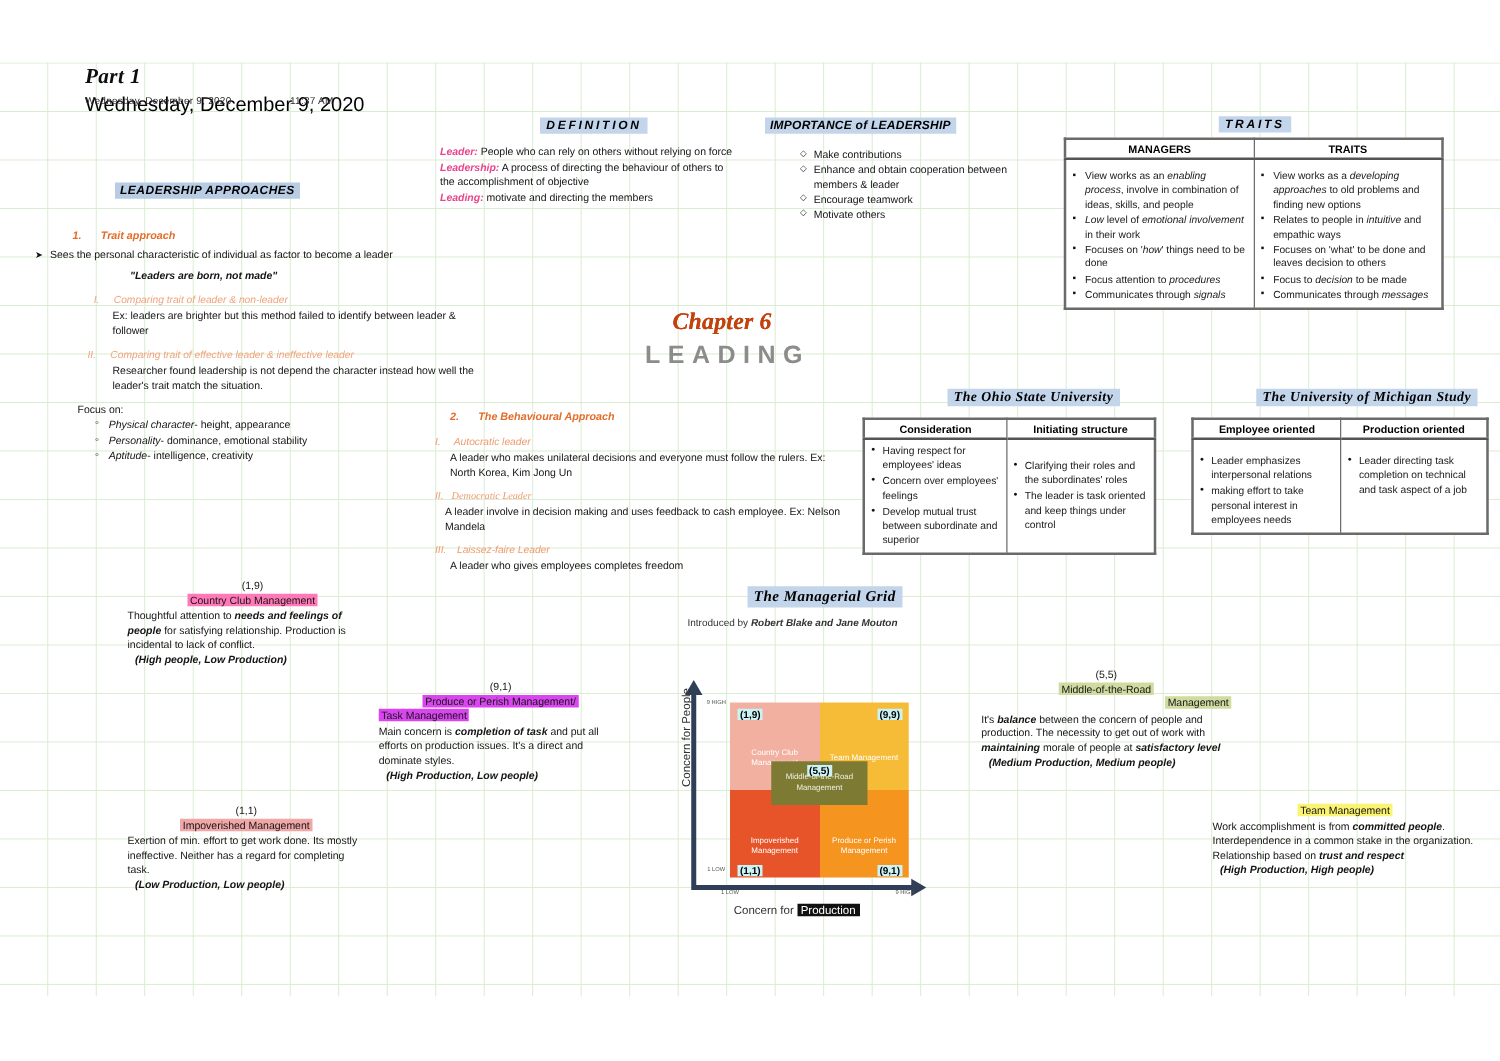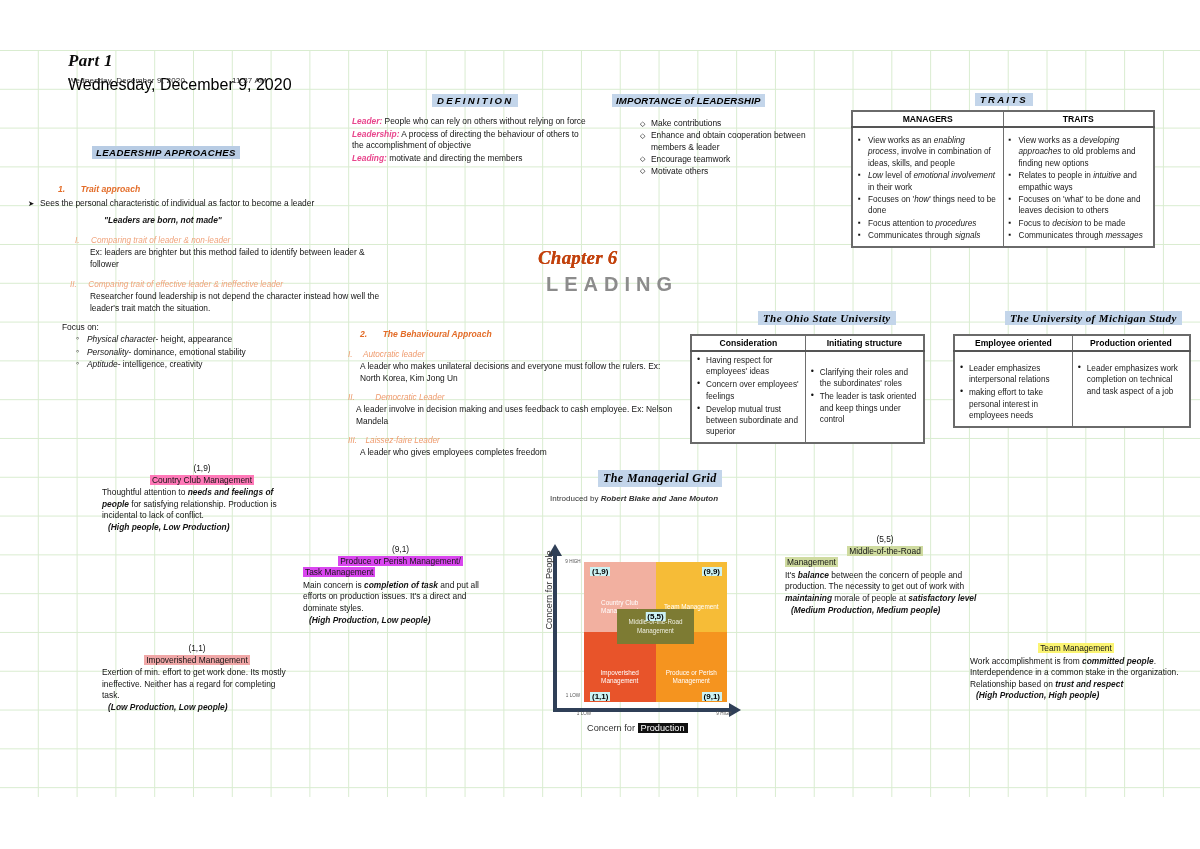--- a/index.html
+++ b/index.html
@@ -202,21 +202,21 @@
       <span class="orange" style="font-size:8.6px;">2.</span>
       <span class="orange" style="font-size:8.6px;margin-left:11px;">The Behavioural Approach</span>
     </div>
     <div style="margin-top:2px;">
       <span class="orange-md" style="font-size:8.2px;">I.</span>
       <span class="orange-md" style="font-size:8.2px;margin-left:6px;">Autocratic leader</span>
     </div>
     <div class="txt" style="margin-left:12px;width:310px;">A leader who makes unilateral decisions and everyone must follow the rulers. Ex: North Korea, Kim Jong Un</div>
     <div style="margin-top:2px;">
       <span class="orange-md" style="font-size:8.2px;">II.</span>
-      <span class="orange-md" style="font-size:8.2px;margin-left:16px;">Democratic Leader</span>
+      <span class="orange-md" style="font-size:8.2px;margin-left:2px;font-family:Liberation Serif, serif;">Democratic Leader</span>
     </div>
     <div class="txt" style="margin-left:8px;width:320px;">A leader involve in decision making and uses feedback to cash employee. Ex: Nelson Mandela</div>
     <div style="margin-top:2px;">
       <span class="orange-md" style="font-size:8.2px;">III.</span>
       <span class="orange-md" style="font-size:8.2px;margin-left:4px;">Laissez-faire Leader</span>
     </div>
     <div class="txt" style="margin-left:12px;width:320px;">A leader who gives employees completes freedom</div>
   </div>
 
   <div class="abs" style="left:432px;top:90px;">
@@ -274,21 +274,21 @@
           <li>Focus to <span class="it">decision</span> to be made</li>
           <li>Communicates through <span class="it">messages</span></li>
         </ul>
       </td>
     </tr>
   </tbody>
     </table>
 
   <div class="abs" style="left:538px;top:247px;"><span class="chapter">Chapter 6</span></div>
   <div class="abs chapter" style="left:538px;top:247px;">Chapter 6</div>
-  <div class="abs leading" style="left:546px;top:273px;">LEADING</div>
+  <div class="abs leading" style="left:516px;top:273px;">LEADING</div>
 
   <div class="abs" style="left:758px;top:308px;">
     <span class="head-script">The Ohio State University</span>
   </div>
   <table class="abs box outerbox" style="left:690px;top:334px;width:235px;">
     <tbody>
         <tr>
       <th style="width:115px;">Consideration</th>
       <th style="width:120px;">Initiating structure</th>
     </tr>
@@ -321,21 +321,21 @@
     </tr>
     <tr>
       <td>
         <ul class="dot tiny" style="margin-top:8px;">
           <li>Leader emphasizes interpersonal relations</li>
           <li>making effort to take personal interest in employees needs</li>
         </ul>
       </td>
       <td>
         <ul class="dot tiny" style="margin-top:8px;">
-          <li>Leader emphasizes work completion on technical and task aspect of a job</li>
+          <li>Leader directing task completion on technical and task aspect of a job</li>
         </ul>
       </td>
     </tr>
   </tbody>
     </table>
 
   <div class="abs" style="left:578px;top:468px;margin-left:20px;">
     <span class="head-script" style="font-size:12px;">The Managerial Grid</span>
   </div>
   <div class="abs figcap" style="left:550px;top:494px;">
@@ -399,21 +399,21 @@
   <div class="abs txt" style="left:102px;top:643px;width:190px;">
     <div style="text-align:center;">(1,1)</div>
     <div style="text-align:center;"><span class="hl-rose">Impoverished Management</span></div>
     <div style="margin-top:1px;">Exertion of min. effort to get work done. Its mostly ineffective. Neither has a regard for completing task.</div>
     <div class="bi" style="margin-left:6px;">(Low Production, Low people)</div>
   </div>
 
   <div class="abs txt" style="left:785px;top:534px;width:200px;">
     <div style="text-align:center;">(5,5)</div>
     <div style="text-align:center;"><span class="hl-green">Middle-of-the-Road</span></div>
-    <div style="text-align:left;"><span class="hl-green">Management</span></div>
+    <div style="text-align:right;"><span class="hl-green">Management</span></div>
     <div style="margin-top:1px;">It's <span class="bi">balance</span> between the concern of people and production. The necessity to get out of work with <span class="bi">maintaining</span> morale of people at <span class="bi">satisfactory level</span></div>
     <div class="bi" style="margin-left:6px;">(Medium Production, Medium people)</div>
   </div>
 
   <div class="abs txt" style="left:970px;top:643px;width:212px;">
     <div style="text-align:center;"><span class="hl-yellow">Team Management</span></div>
     <div style="margin-top:1px;">Work accomplishment is from <span class="bi">committed people</span>. Interdependence in a common stake in the organization. Relationship based on <span class="bi">trust and respect</span></div>
     <div class="bi" style="margin-left:6px;">(High Production, High people)</div>
   </div>
 

